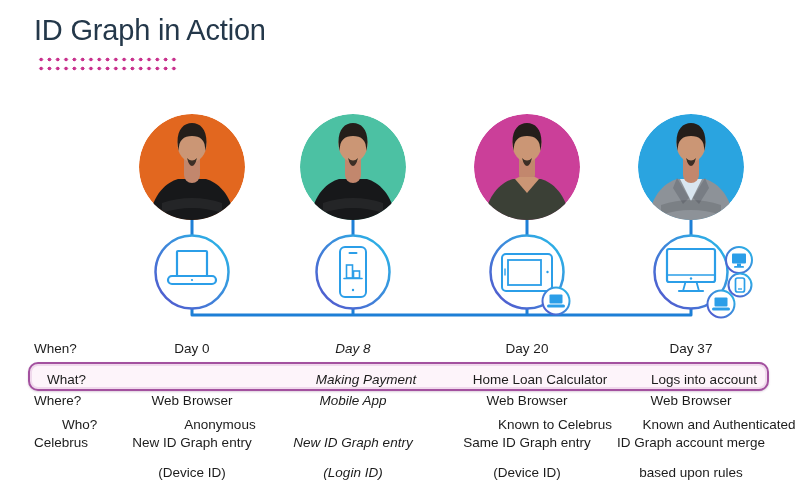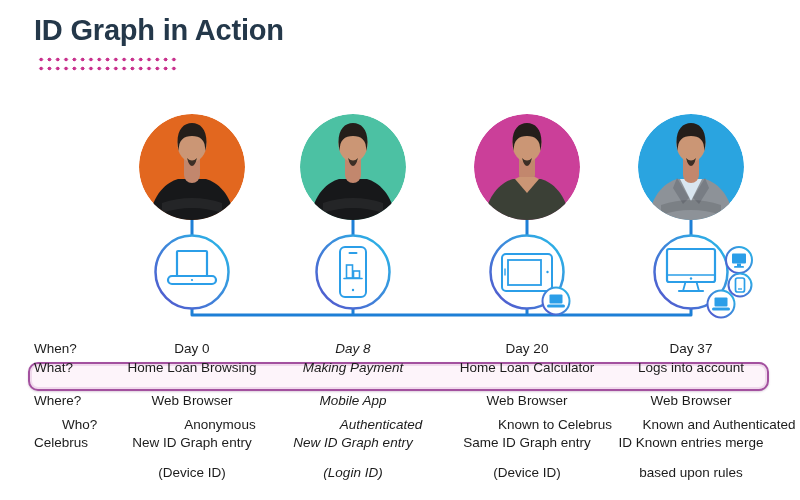--- a/index.html
+++ b/index.html
@@ -2,37 +2,37 @@
 <html><head>
 <meta charset="utf-8">
 <style>
   html,body { margin:0; padding:0; background:#ffffff; }
   .stage {
     position:relative; width:800px; height:500px; overflow:hidden;
     background:#ffffff; font-family:"Liberation Sans", sans-serif;
   }
   .page-title {
     position:absolute; left:34px; top:14px; margin:0;
-    font-size:29px; font-weight:700; color:#24384a; letter-spacing:-0.2px;
+    font-size:29px; font-weight:400; color:#24384a; letter-spacing:-0.2px;
   }
   .title-dots {
     position:absolute; left:37px; top:55px; width:142px; height:18px;
     background-image: radial-gradient(circle, #c8318d 1.7px, transparent 2.1px);
     background-size: 8.3px 9px;
   }
   .diagram-svg { position:absolute; left:0; top:0; }
   .what-highlight {
     position:absolute; left:28px; top:362px; width:741px; height:29px;
     border:2px solid #a3519f; border-radius:10px; background:#fdf4fa;
     box-shadow: 0 1px 2px rgba(120,60,120,0.25), inset 0 0 0 2px #f0d9ec;
     box-sizing:border-box;
   }
   .trow { position:absolute; left:0; width:656px; height:20px; font-size:13.5px; color:#1c1c1c; }
   .row-when    { top:341px; }
-  .row-what    { top:360px; }
+  .row-what    { top:372px;margin-left:13px; }
   .row-where   { top:393px; }
   .row-who     { top:417px;margin-left:28px; }
   .row-celebrus{ top:435px; }
   .row-celebrus2{ top:465px; }
   .rlabel { position:absolute; left:34px; white-space:nowrap; }
   .cell  { position:absolute; width:200px; text-align:center; white-space:nowrap; }
   .c0 { left:92px; } .c1 { left:253px;font-style:italic; } .c2 { left:427px; } .c3 { left:591px; }
 </style>
 </head>
 <body>
@@ -193,48 +193,46 @@
   <div class="trow row-when">
     <span class="rlabel">When?</span>
     <span class="cell c0">Day 0</span>
     <span class="cell c1">Day 8</span>
     <span class="cell c2">Day 20</span>
     <span class="cell c3">Day 37</span>
   </div>
 
   <div class="trow row-what">
     <span class="rlabel">What?</span>
-    <span class="cell c0">Home Loan Browsing</span>
     <span class="cell c1">Making Payment</span>
     <span class="cell c2">Home Loan Calculator</span>
     <span class="cell c3">Logs into account</span>
   </div>
 
   <div class="trow row-where">
     <span class="rlabel">Where?</span>
     <span class="cell c0">Web Browser</span>
     <span class="cell c1">Mobile App</span>
     <span class="cell c2">Web Browser</span>
     <span class="cell c3">Web Browser</span>
   </div>
 
   <div class="trow row-who">
     <span class="rlabel">Who?</span>
     <span class="cell c0">Anonymous</span>
-    <span class="cell c1">Authenticated</span>
     <span class="cell c3">Known and Authenticated</span>
     <span class="cell c2">Known to Celebrus</span>
   </div>
 
   <div class="trow row-celebrus">
     <span class="rlabel">Celebrus</span>
     <span class="cell c0">New ID Graph entry</span>
     <span class="cell c1">New ID Graph entry</span>
     <span class="cell c2">Same ID Graph entry</span>
-    <span class="cell c3">ID Known entries merge</span>
+    <span class="cell c3">ID Graph account merge</span>
   </div>
 
   <div class="trow row-celebrus2">
     <span class="cell c0">(Device ID)</span>
     <span class="cell c1">(Login ID)</span>
     <span class="cell c2">(Device ID)</span>
     <span class="cell c3">based upon rules</span>
   </div>
 
 </div>

